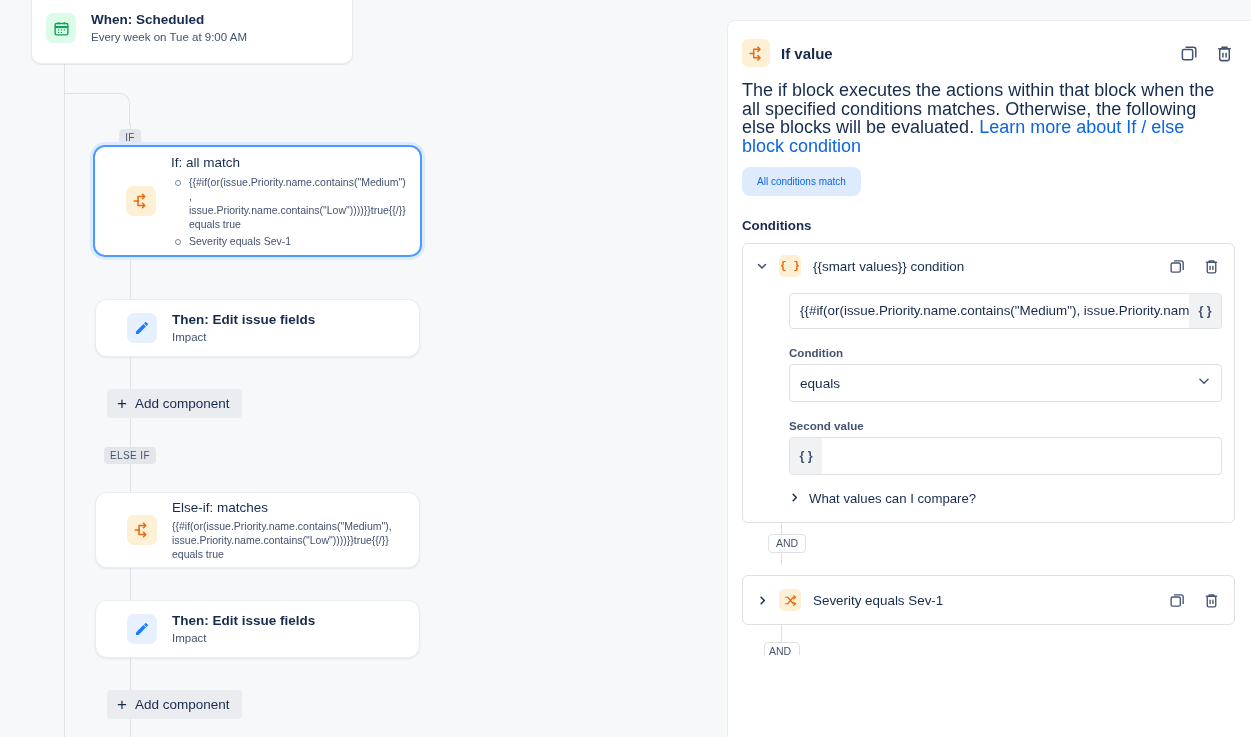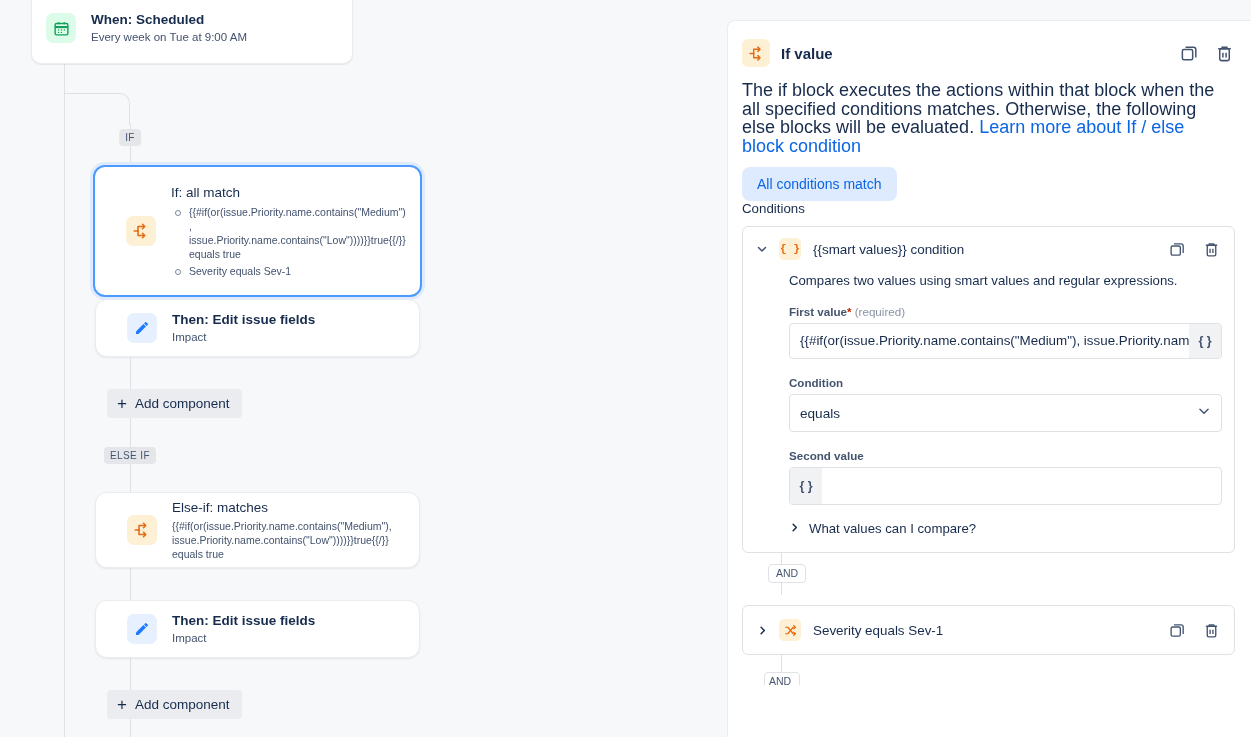--- a/index.html
+++ b/index.html
@@ -68,22 +68,22 @@
     font-size: 10px;
     letter-spacing: .4px;
     border-radius: 4px;
     padding: 3px 6px 3px 6px;
     line-height: 11px;
     transform: translateX(-50%);
   }
 
   
   .if-card {
-    position: absolute; left: 93px; top: 165px;
-    width: 329px; height: 132px;
+    position: absolute; left: 93px; top: 145px;
+    width: 329px; height: 112px;
     background: #ffffff;
     border: 2px solid #4c9aff;
     border-radius: 12px;
     box-shadow: 0 0 0 3px #deebff;
     display: flex; align-items: center; padding: 0 14px;
   }
   .if-card .icon-sq { margin-left: 17px; }
   .if-body { margin-left: 15px; width: 250px; }
   .if-title { font-size: 13.5px; color: #172b4d; }
   .cond-list { list-style: none; margin-top: 5px; }
@@ -166,28 +166,28 @@
   }
   .link { color: #0c66e4; text-decoration: none; cursor: pointer; }
 
   .section-label {
     margin-top: 20px; font-size: 13.3px; font-weight: bold; color: #172b4d;
   }
 
   .seg-row { margin-top: 12px; display: flex; gap: 6px; }
   .seg {
     border: none; border-radius: 8px; cursor: pointer;
-    font-family: inherit; font-size: 14px;
+    font-family: inherit; font-size: 10px;
     padding: 9px 15px;
     text-align: center;
   }
   .seg.active { background: #deebff; color: #0c66e4; }
   .seg.idle   { background: #f1f2f4; color: #172b4d; }
 
-  .cond-header { font-size: 13.3px; font-weight: normal; }
+  .cond-header { margin-top: 22px; font-size: 13.3px; font-weight: bold; }
 
   .cond-card {
     margin-top: 10px;
     border: 1px solid #dfe1e6;
     border-radius: 6px;
     background: #fff;
     position: relative;
   }
   .cond-row {
     display: flex; align-items: center;
@@ -464,26 +464,21 @@
                 <path d="M4 6h16"></path>
                 <path d="M9 6V4h6v2"></path>
                 <rect x="6" y="6" width="12" height="15" rx="2"></rect>
                 <path d="M10 11v6M14 11v6"></path>
               </svg>
             </button>
           </span>
         </div>
 
         <div class="cond-body">
-          <div class="cond-hint">Compares two values using smart values and regular expressions.</div>
-
-          <div class="field-label">
-            <span>First value</span><span class="req-star">*</span>
-            <span class="req-note">(required)</span>
-          </div>
+
           <div class="input-wrap">
             <span class="val">{{#if(or(issue.Priority.name.contains("Medium"), issue.Priority.name.cor</span>
             <button class="smart-btn">{ }</button>
           </div>
 
           <div class="field-label">Condition</div>
           <div class="select-wrap">
             <span class="val">equals</span>
             <span class="caret">
               <svg width="14" height="14" viewBox="0 0 24 24" fill="none" stroke="#42526e" stroke-width="2.4" stroke-linecap="round" stroke-linejoin="round">

